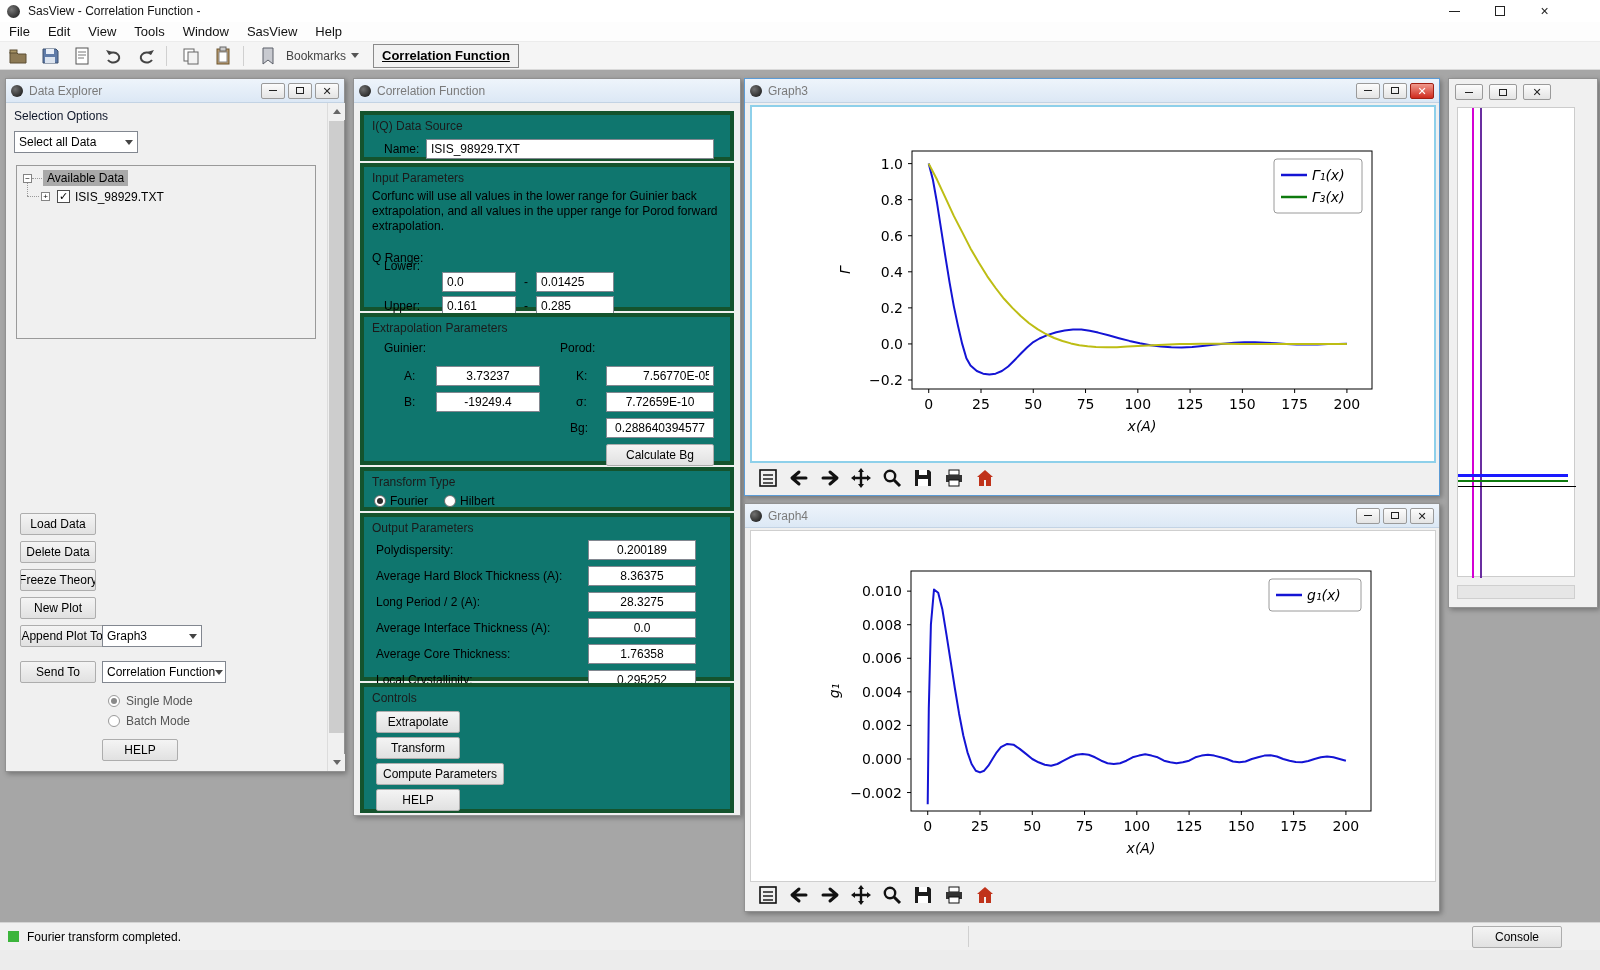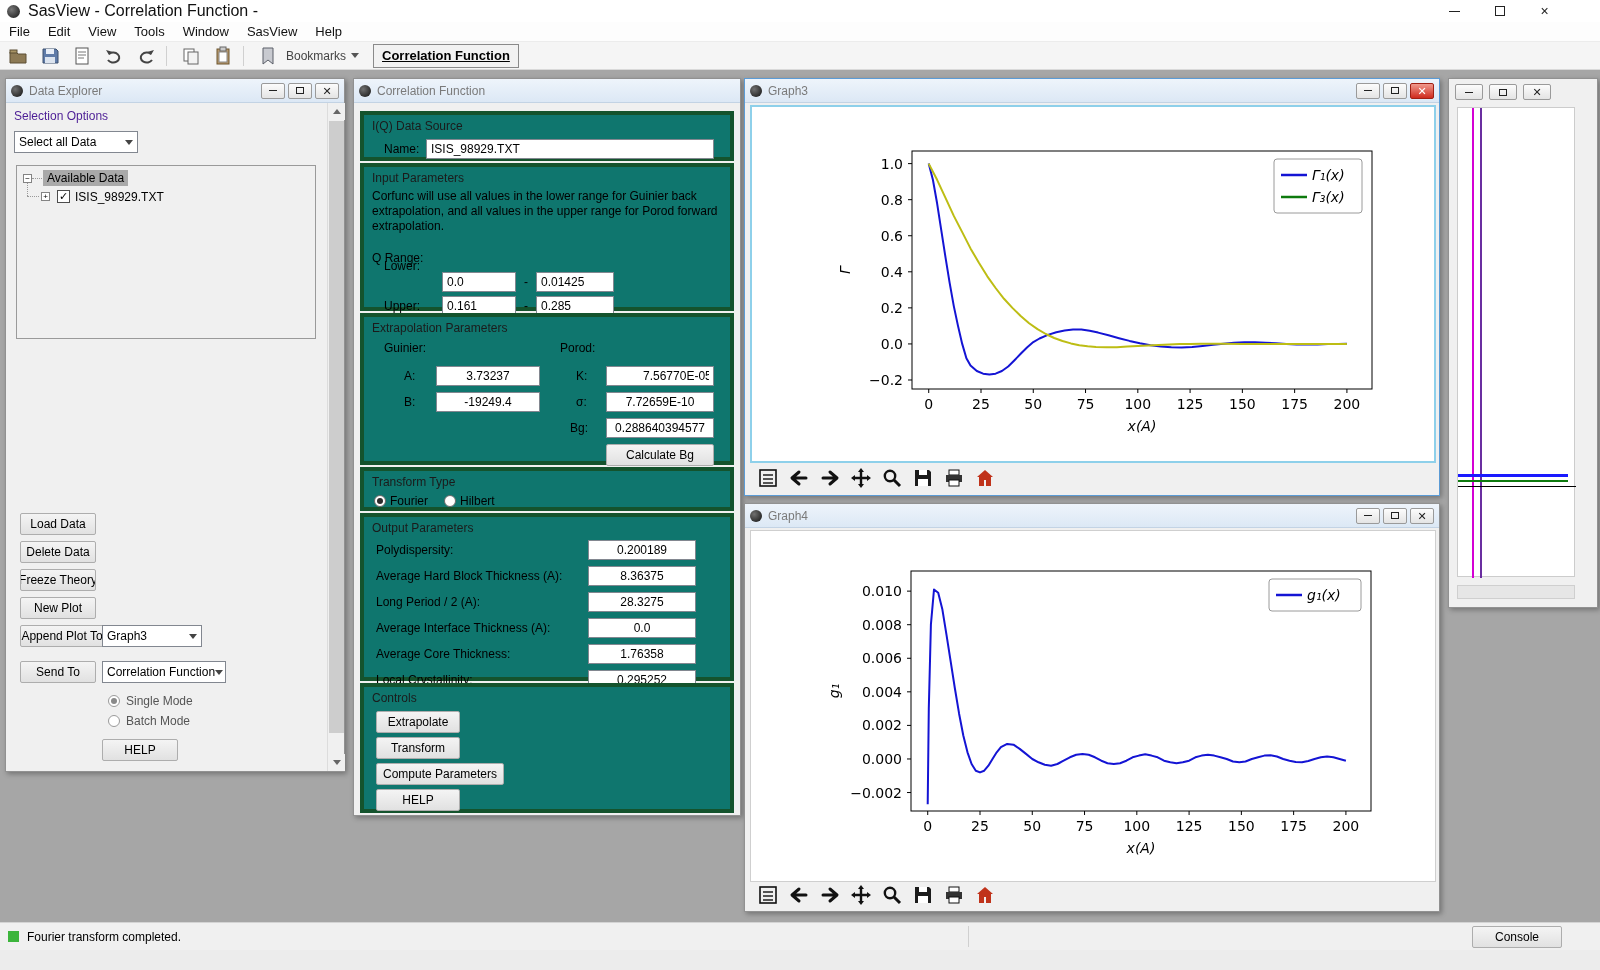--- a/index.html
+++ b/index.html
@@ -3,21 +3,21 @@
 <meta charset="utf-8">
 <style>
   *{box-sizing:border-box;margin:0;padding:0}
   html,body{background:#777}
   body{font-family:"Liberation Sans","DejaVu Sans",sans-serif;font-size:12px;color:#000}
   #app{position:relative;width:1600px;height:970px;background:#a6a6a6;overflow:hidden}
   .abs{position:absolute}
   
   .titlebar{left:0;top:0;width:1600px;height:22px;background:#fff;display:flex;align-items:center}
   .app-dot{width:13px;height:13px;border-radius:50%;background:radial-gradient(circle at 35% 35%,#777,#141414);margin:0 8px 0 7px}
-  .title-text{font-size:16px;color:#111}
+  .title-text{font-size:12px;color:#111}
   .winctl{position:absolute;top:0;height:22px;width:45px;display:flex;align-items:center;justify-content:center;color:#222}
   .ctl-min-bar{display:inline-block;width:11px;border-bottom:1px solid #222}
   .ctl-max-box{display:inline-block;width:10px;height:10px;border:1px solid #222}
   .ctl-x{font-size:14px;line-height:10px}
   .menubar{left:0;top:22px;width:1600px;height:20px;background:#fdfdfd;display:flex;align-items:center;border-bottom:1px solid #ececec}
   .menu-item{padding:2px 9px;font-size:13px;color:#111}
   .toolbar{left:0;top:42px;width:1600px;height:28px;background:#f5f5f5;border-bottom:1px solid #d9d9d9;display:flex;align-items:center}
   .tb-btn{width:28px;height:24px;display:flex;align-items:center;justify-content:center;margin-left:4px}
   .tb-sep{width:1px;height:20px;background:#d0d0d0;margin:0 6px}
   .bookmarks{display:flex;align-items:center;color:#444;font-size:12px;margin-left:4px}
@@ -170,21 +170,21 @@
           </span>
         <span class="wbtn">
             <span class="maxi-box"></span>
           </span>
         <span class="wbtn">
             <span class="x-glyph">✕</span>
           </span>
       </span>
     </div>
     <div class="abs" style="left:0;top:24px;right:0;bottom:0">
-      <span class="lbl" style="left:8px;top:6px;color:#4c1d95">Selection Options</span>
+      <span class="lbl" style="left:8px;top:6px;color:#0f172a">Selection Options</span>
       <div class="drop" style="left:8px;top:28px;width:124px">
         <span>Select all Data</span>
         <span class="dchev"></span>
       </div>
 
       <div class="treebox" style="left:10px;top:62px;width:300px;height:174px">
         <span class="expander" style="left:6px;top:8px">−</span>
         <span class="dotline" style="left:15px;top:12px;width:10px"></span>
         <span class="lbl tree-hl" style="left:26px;top:4px">Available Data</span>
         <span class="dotvert" style="left:10px;top:17px;height:13px"></span>

